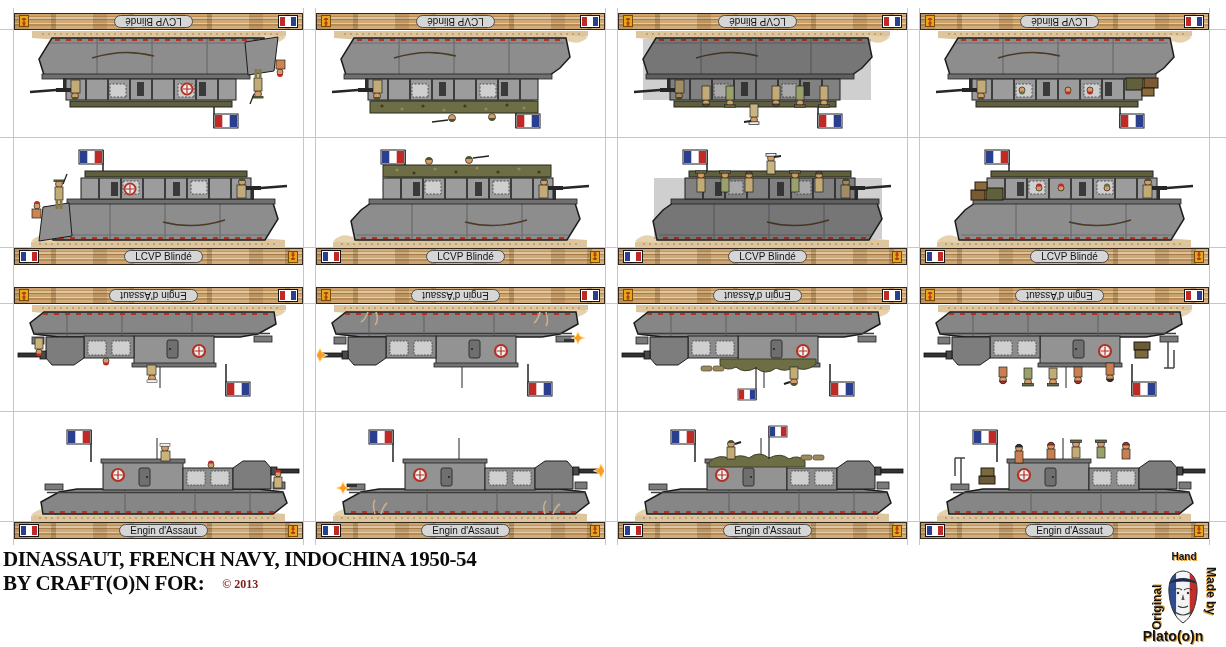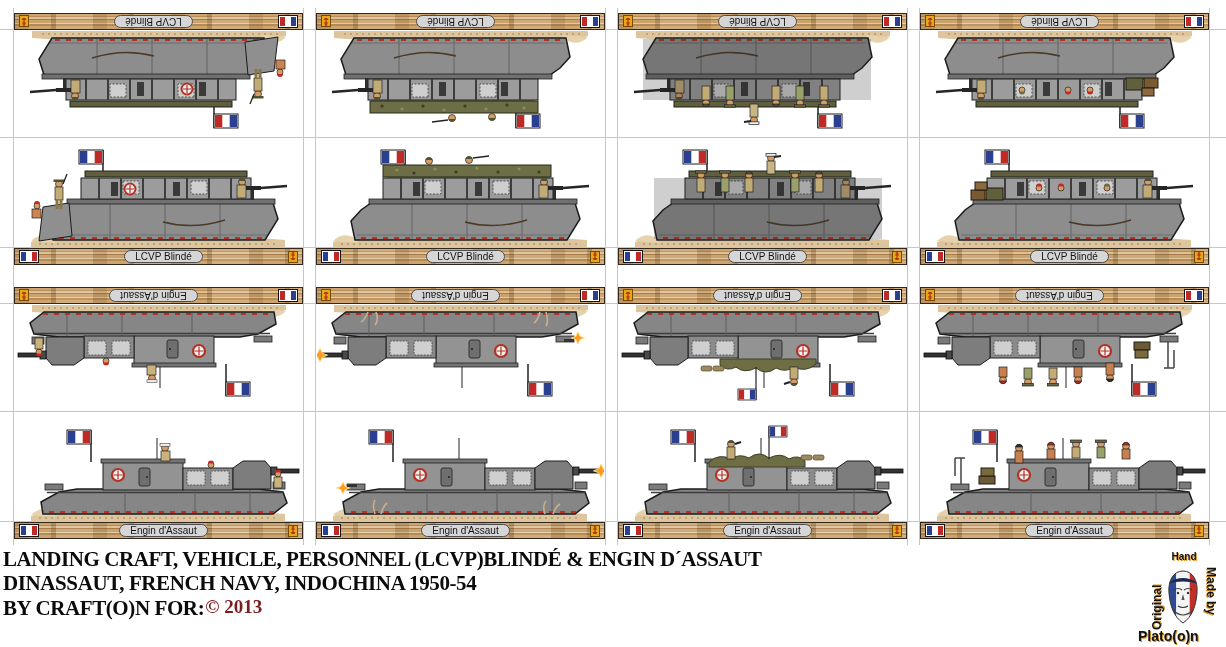--- a/index.html
+++ b/index.html
@@ -47,29 +47,29 @@
   .boat .o1,.boat .o2,.boat .o3,.boat .o4{display:none;}
   .boat.v1 .o1{display:inline;}
   .boat.v2 .o2{display:inline;}
   .boat.v3 .o3{display:inline;}
   .boat.v4 .o4{display:inline;}
 
   
   .footer{position:absolute;left:3px;top:547px;color:#0b0b0b;
           font-family:"Liberation Serif",serif;font-weight:bold;}
   .footer .l{font-size:21px;line-height:24px;letter-spacing:-0.4px;white-space:nowrap;}
-  .copyright{color:#7e1d1d;font-size:19px;margin-left:1px;vertical-align:2px;
+  .copyright{color:#7e1d1d;font-size:12px;margin-left:18px;vertical-align:2px;
              letter-spacing:0;}
 
   
   .logo{position:absolute;left:1138px;top:551px;width:88px;height:93px;
         font-weight:bold;color:#131313;}
   .logo .lt{text-shadow:1px 1px 0 #e09a30;}
   .logo-top{position:absolute;top:0;left:4px;right:0;text-align:center;font-size:10px;}
-  .logo-bottom{position:absolute;bottom:0;left:0;right:18px;text-align:left;font-size:14px;}
+  .logo-bottom{position:absolute;bottom:0;left:0;right:18px;text-align:center;font-size:14px;}
   .logo-right{position:absolute;left:80px;top:16px;transform:rotate(90deg);
               transform-origin:left top;font-size:12px;white-space:nowrap;}
   .logo-left{position:absolute;left:12px;top:79px;transform:rotate(-90deg);
              transform-origin:left top;font-size:12px;white-space:nowrap;}
   .logo-face{position:absolute;left:25px;top:15px;width:40px;height:62px;}
 </style>
 </head>
 <body>
 
 <div id="sheet">
@@ -1868,21 +1868,20 @@
           <rect x="0.5" y="0.5" width="9" height="11" fill="#e3a917" stroke="#7a4a00"></rect>
           <path d="M5 2.6 v6 M3 7.4 q2 2 4 0 M3.2 4 h3.6" stroke="#b21f1f" fill="none" stroke-width="1.1"></path>
           <circle cx="5" cy="2" r="0.9" fill="none" stroke="#b21f1f" stroke-width="0.8"></circle>
         </svg>
       </div>
     </div>
   </div>
   </div>
 
 <div class="footer">
-  <div class="l">LANDING CRAFT, VEHICLE, PERSONNEL (LCVP)BLINDÉ &amp; ENGIN D´ASSAUT</div>
   <div class="l">DINASSAUT, FRENCH NAVY, INDOCHINA 1950-54</div>
   <div class="l"><span>BY CRAFT(O)N FOR:</span><span class="copyright">© 2013</span></div>
 </div>
 
 <div class="logo">
   <div class="logo-top lt">Hand</div>
   <div class="logo-right lt">Made by</div>
   <div class="logo-left lt">Original</div>
   <div class="logo-bottom lt">Plato(o)n</div>
   <svg class="logo-face" viewBox="0 0 40 56">

